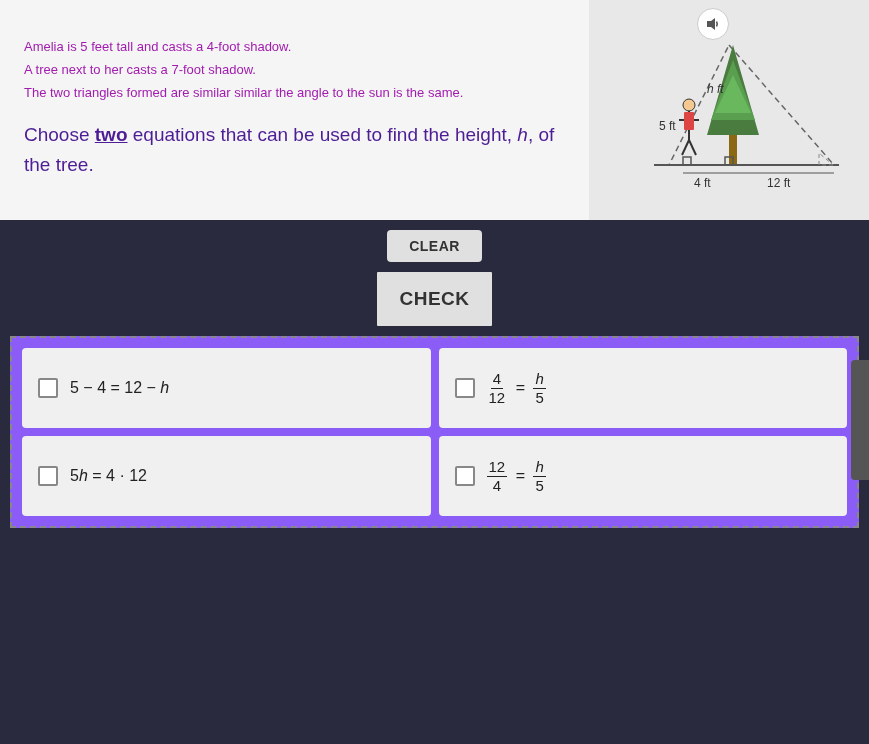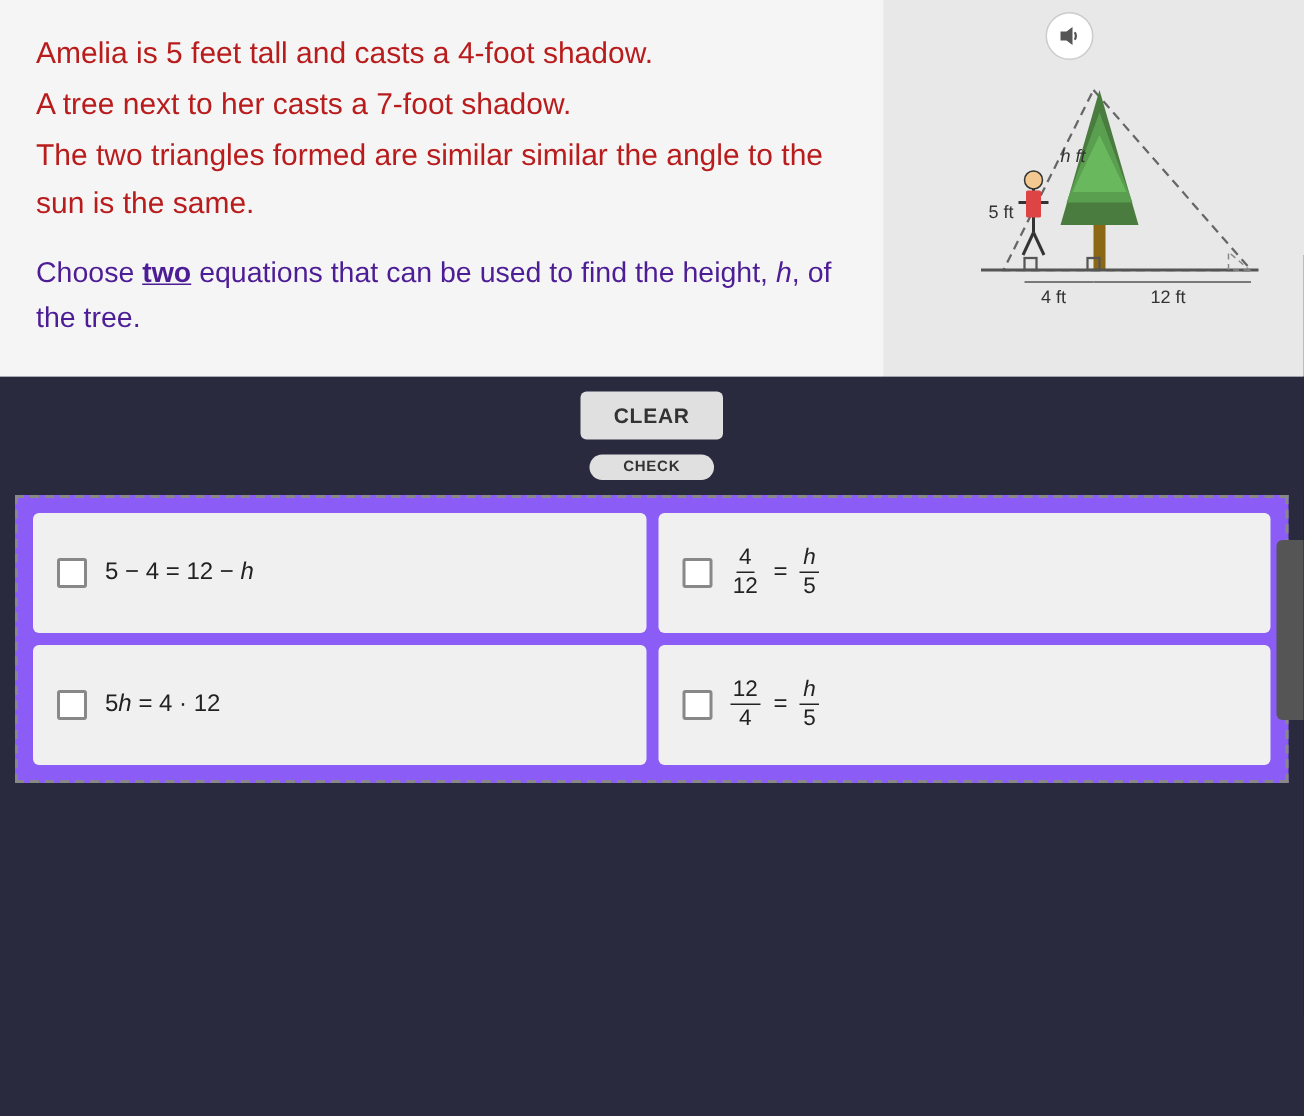--- a/index.html
+++ b/index.html
@@ -30,22 +30,22 @@
     .problem-text {
       flex: 1;
       padding: 20px 24px;
       background: #f5f5f5;
       display: flex;
       flex-direction: column;
       justify-content: center;
     }
 
     .problem-text p {
-      font-size: 20px;
-      color: #b91c1c;
+      font-size: 13px;
+      color: #a21caf;
       line-height: 1.6;
       margin-bottom: 2px;
     }
 
     .problem-text .question {
       margin-top: 14px;
       font-size: 19px;
       color: #4c1d95;
     }
 
@@ -109,24 +109,24 @@
       font-weight: bold;
       border-radius: 4px;
       cursor: pointer;
       letter-spacing: 0.5px;
     }
 
     .btn-check {
       background: #e0e0e0;
       color: #333;
       border: none;
-      padding: 3px 22px;
-      font-size: 10px;
+      padding: 16px 22px;
+      font-size: 19px;
       font-weight: bold;
-      border-radius: 12px;
+      border-radius: 1px;
       cursor: pointer;
       letter-spacing: 0.5px;
     }
 
     
     .choices-container {
       border: 2px dashed #888;
       margin: 0 10px;
       padding: 10px;
       display: grid;

